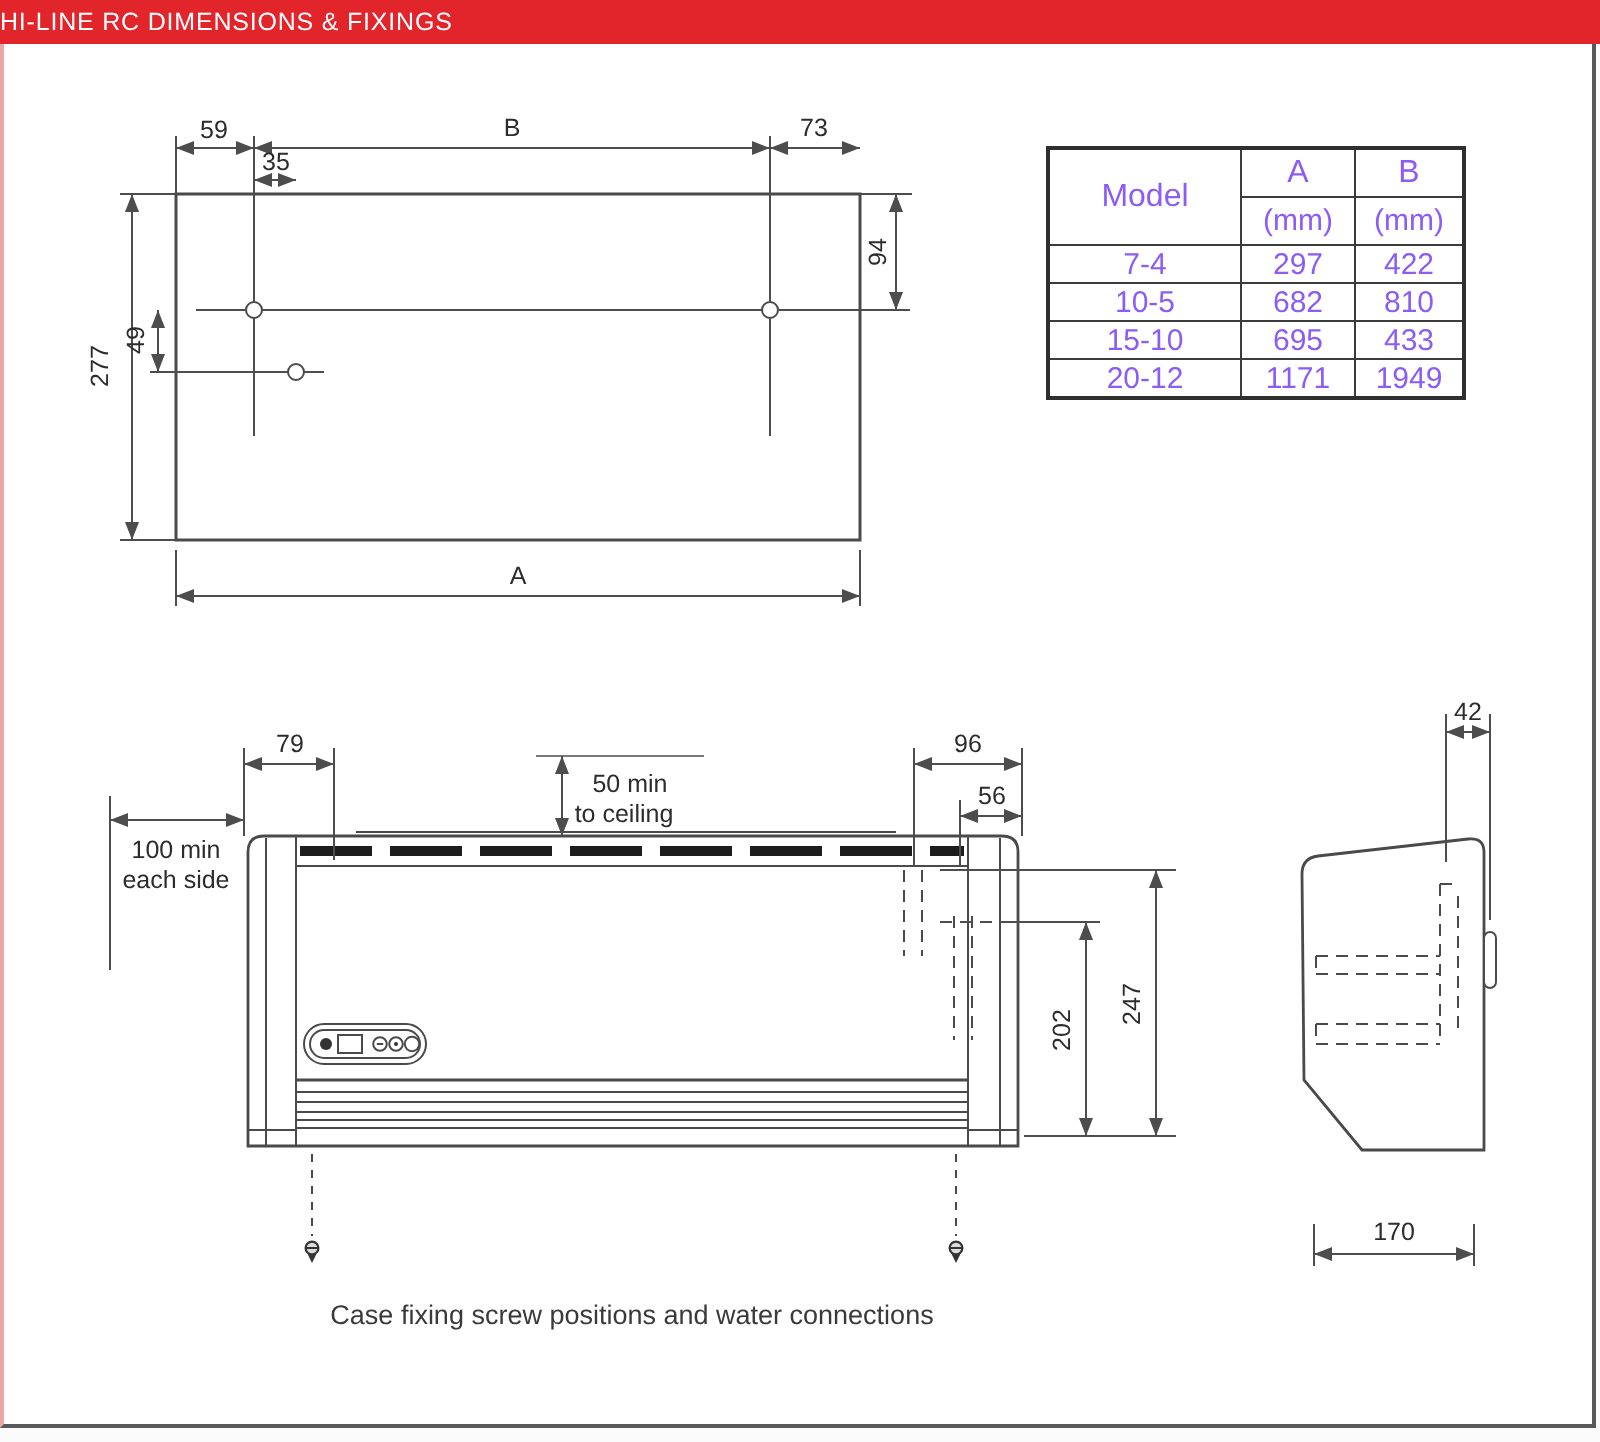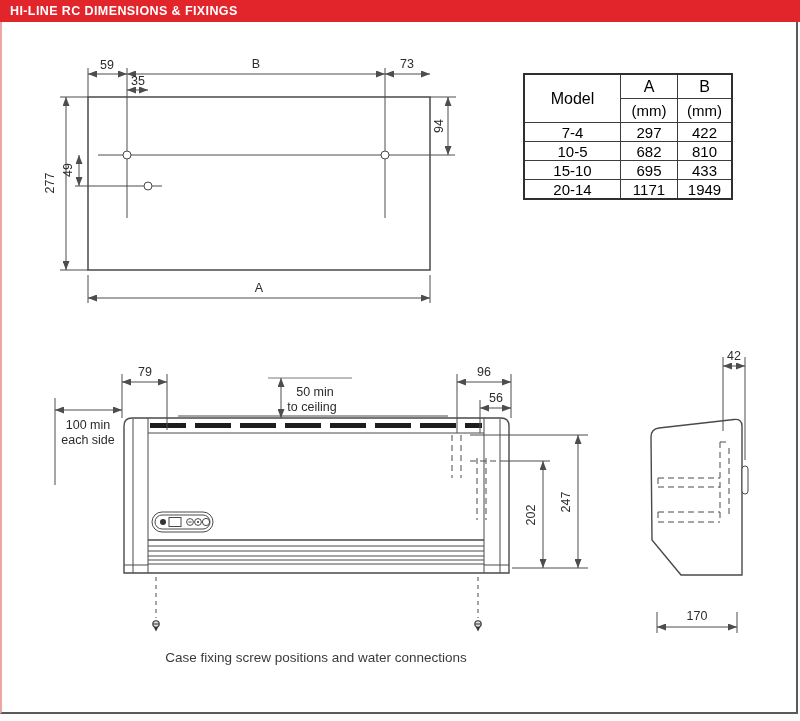--- a/index.html
+++ b/index.html
@@ -22,36 +22,35 @@
   .header-bar{
     position:absolute;top:0;left:0;
     width:800px;height:22px;
     background:#e2242b;
     z-index:3;
   }
   .header-bar span{
     display:block;
     color:#ffffff;
     font-size:12.5px;
-    font-weight:700;
+    font-weight:400;
     letter-spacing:0.4px;
     line-height:22px;
-    padding-left:10px;
   }
   svg.drawing{position:absolute;top:0;left:0;z-index:2;}
   .dtxt{font-family:"Liberation Sans","DejaVu Sans",sans-serif;font-size:12.5px;fill:#2c2c2c;}
   .ctxt{font-family:"Liberation Sans","DejaVu Sans",sans-serif;font-size:13.5px;fill:#3a3a3a;}
 
   .spec-table{
     position:absolute;left:523px;top:73px;z-index:4;
     background:#fff;
   }
   table.dims{
     border-collapse:collapse;
-    font-size:15px;color:#000000;
+    font-size:15px;color:#8b5cf6;
   }
   table.dims td,table.dims th{
     border:1px solid #3c3c3c;
     text-align:center;vertical-align:middle;
     padding:0;
     font-weight:normal;
   }
   table.dims{border:2px solid #2f2f2f;}
   td.c-model{width:95px;}
   td.c-a{width:56px;}
@@ -93,21 +92,21 @@
         <td>10-5</td>
         <td>682</td>
         <td>810</td>
       </tr>
       <tr class="drow">
         <td>15-10</td>
         <td>695</td>
         <td>433</td>
       </tr>
       <tr class="drow">
-        <td>20-14</td>
+        <td>20-12</td>
         <td>1171</td>
         <td>1949</td>
       </tr>
     </tbody>
       </table>
   </div>
 
   <svg class="drawing" width="800" height="721" viewBox="0 0 800 721">
     <defs>
       <marker id="mEnd" markerUnits="userSpaceOnUse" markerWidth="9" markerHeight="7" refX="9" refY="3.5" orient="auto">

